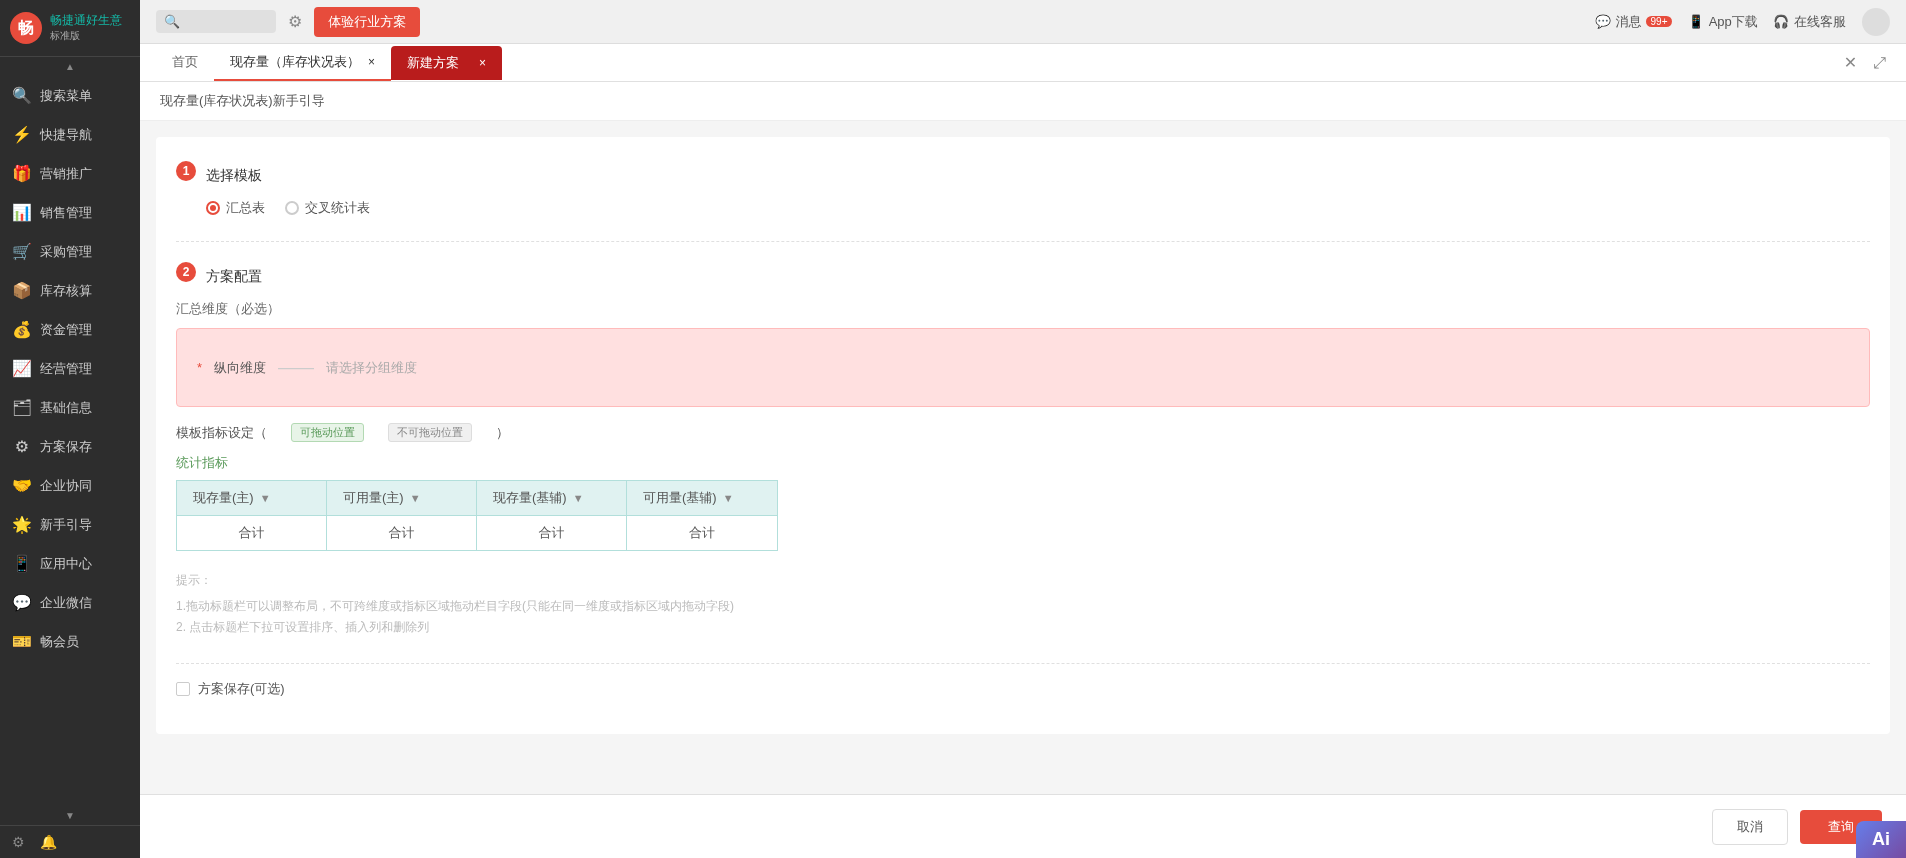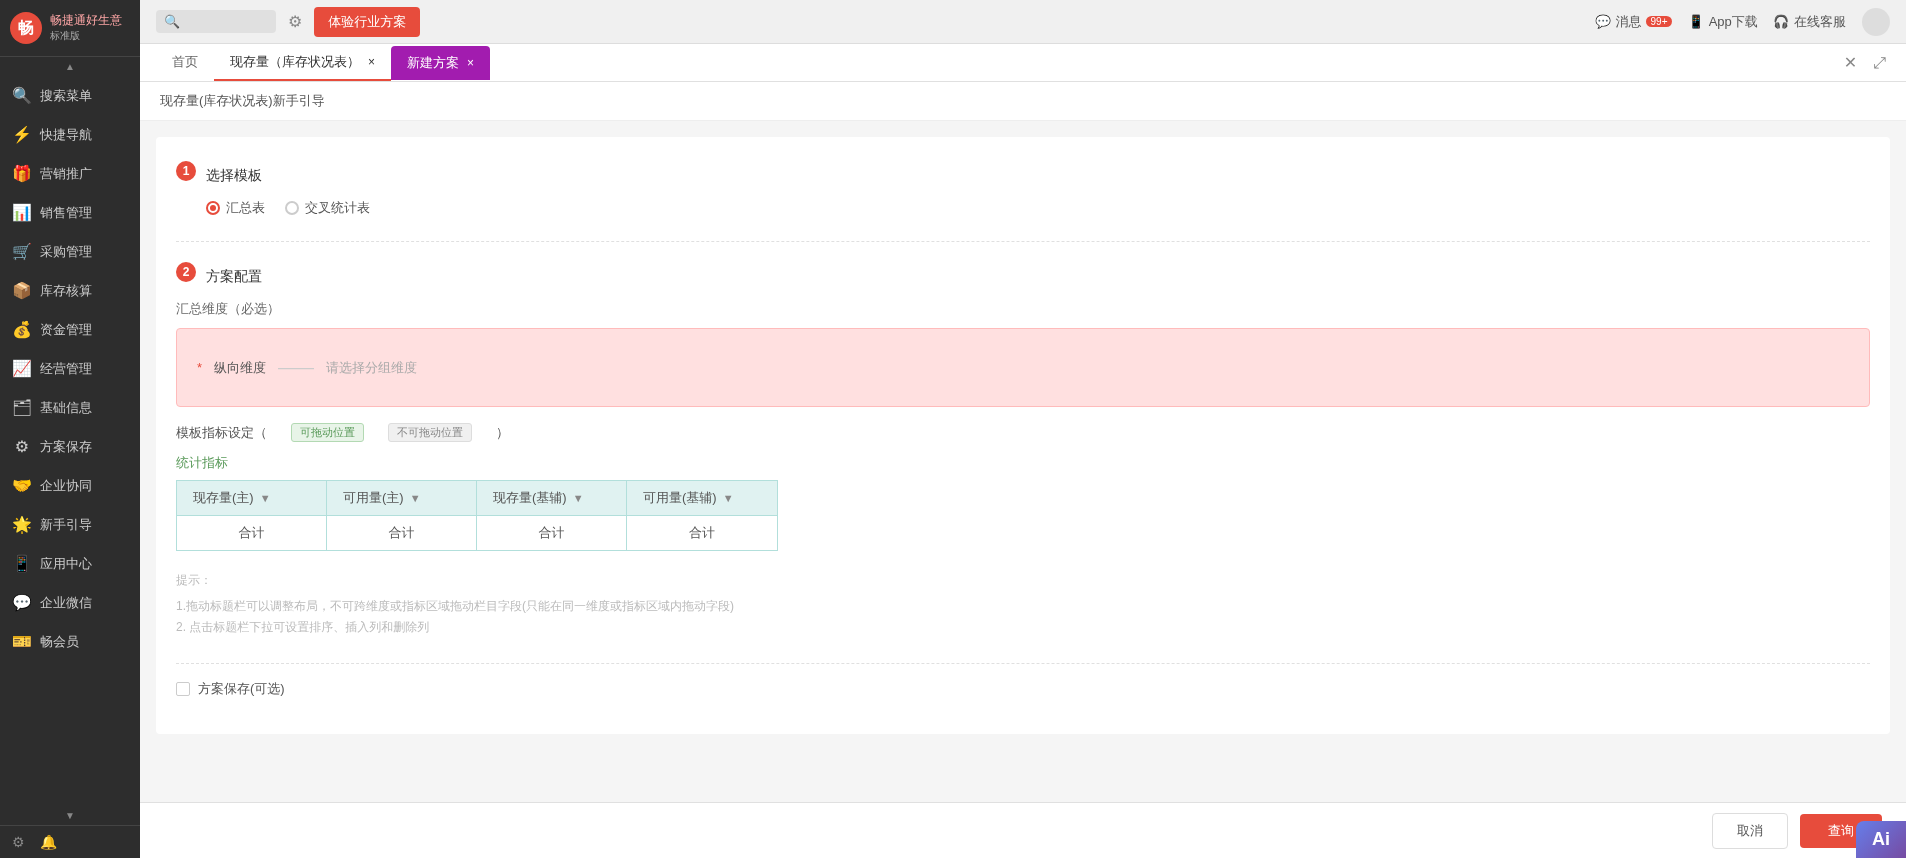--- a/index.html
+++ b/index.html
@@ -28,21 +28,21 @@
       background: #e74c3c;
       border-radius: 50%;
       display: flex;
       align-items: center;
       justify-content: center;
       color: white;
       font-size: 16px;
       font-weight: bold;
       flex-shrink: 0;
     }
-    .logo-text { color: #fca5a5; font-size: 12px; line-height: 1.3; }
+    .logo-text { color: #14b8a6; font-size: 12px; line-height: 1.3; }
     .logo-badge { font-size: 10px; color: #aaa; }
 
     .sidebar-scroll-up, .sidebar-scroll-down {
       text-align: center;
       padding: 4px;
       color: #888;
       cursor: pointer;
       font-size: 10px;
     }
 
@@ -159,27 +159,27 @@
       display: flex;
       align-items: center;
       gap: 6px;
       white-space: nowrap;
     }
     .tab.active {
       color: #333;
       border-bottom: 2px solid #e74c3c;
     }
     .tab-new {
-      background: #a21caf;
+      background: #b91c1c;
       color: white;
       border-radius: 4px 4px 0 0;
       padding: 8px 16px;
       display: flex;
       align-items: center;
-      gap: 6px;
+      gap: 18px;
       font-size: 13px;
       cursor: pointer;
     }
     .tab-close {
       font-size: 12px;
       color: inherit;
       cursor: pointer;
       margin-left: 2px;
     }
     .topbar-right-buttons {
@@ -356,21 +356,21 @@
     }
 
     
     .bottom-bar {
       background: #fff;
       border-top: 1px solid #e0e0e0;
       padding: 12px 24px;
       display: flex;
       justify-content: flex-end;
       gap: 12px;
-      height: 56px;
+      height: 64px;
       align-items: center;
     }
     .btn-cancel {
       background: #fff;
       border: 1px solid #ddd;
       color: #555;
       padding: 8px 24px;
       border-radius: 4px;
       cursor: pointer;
       font-size: 13px;

